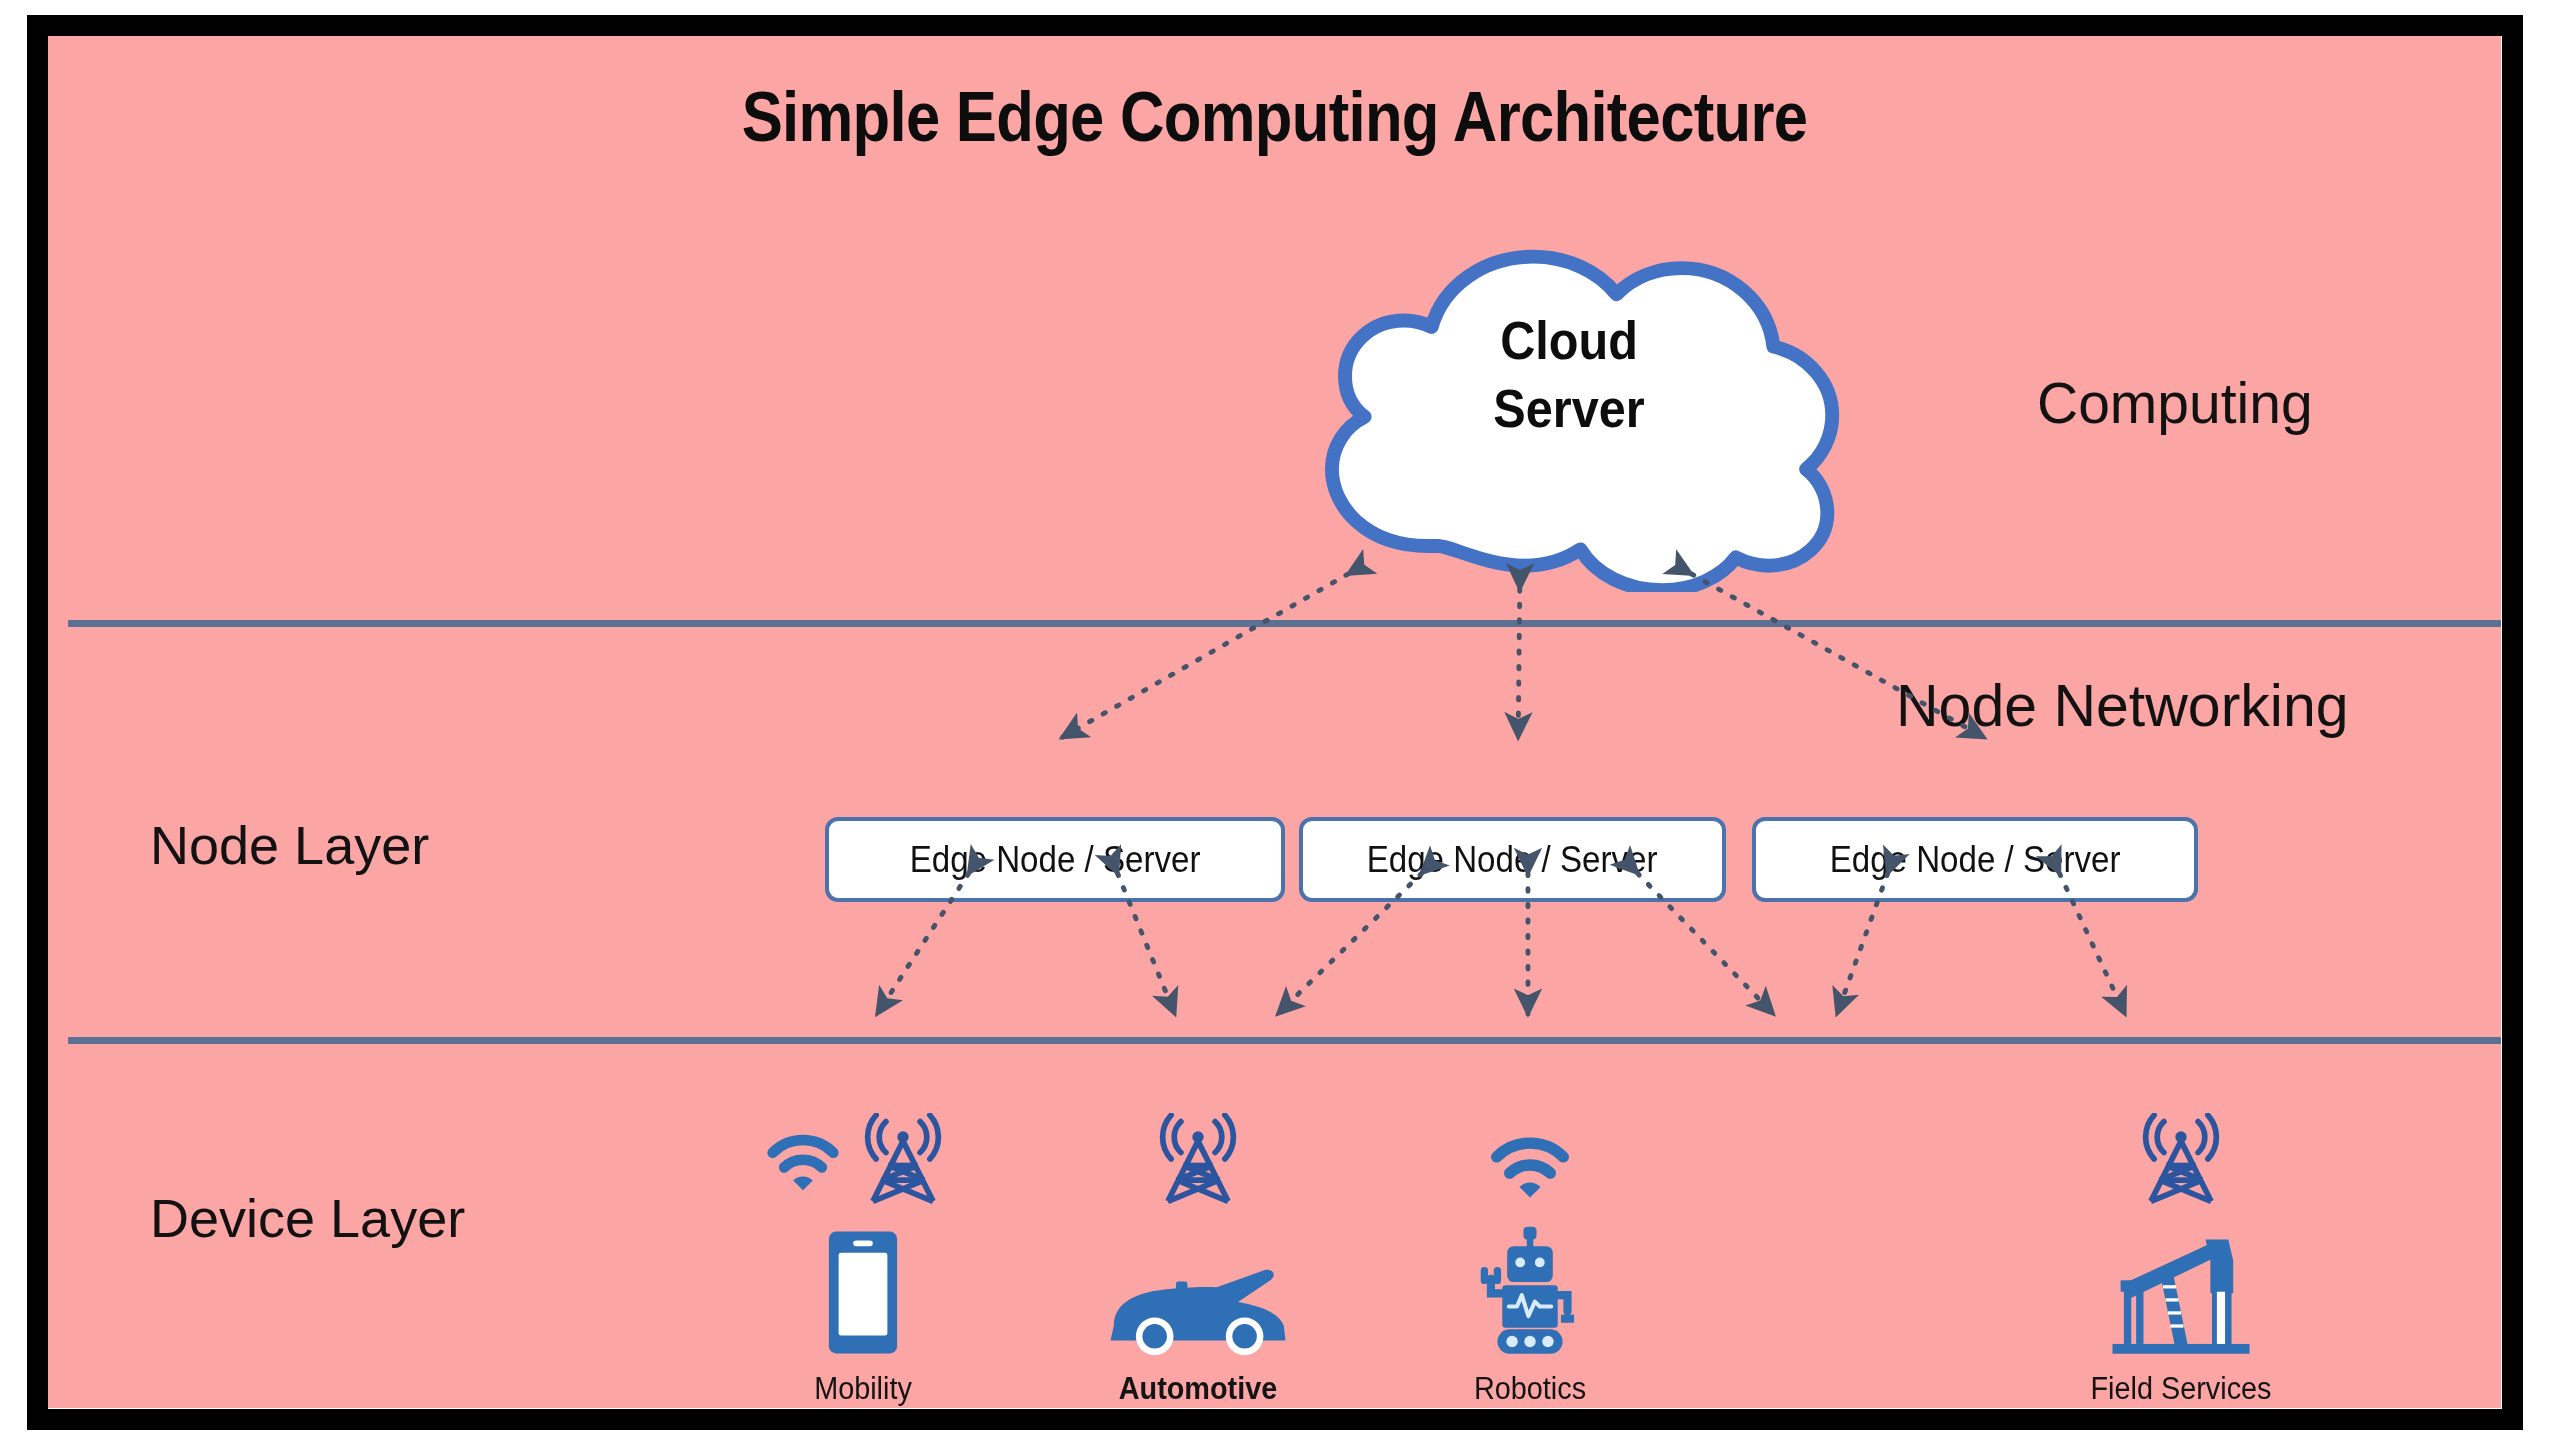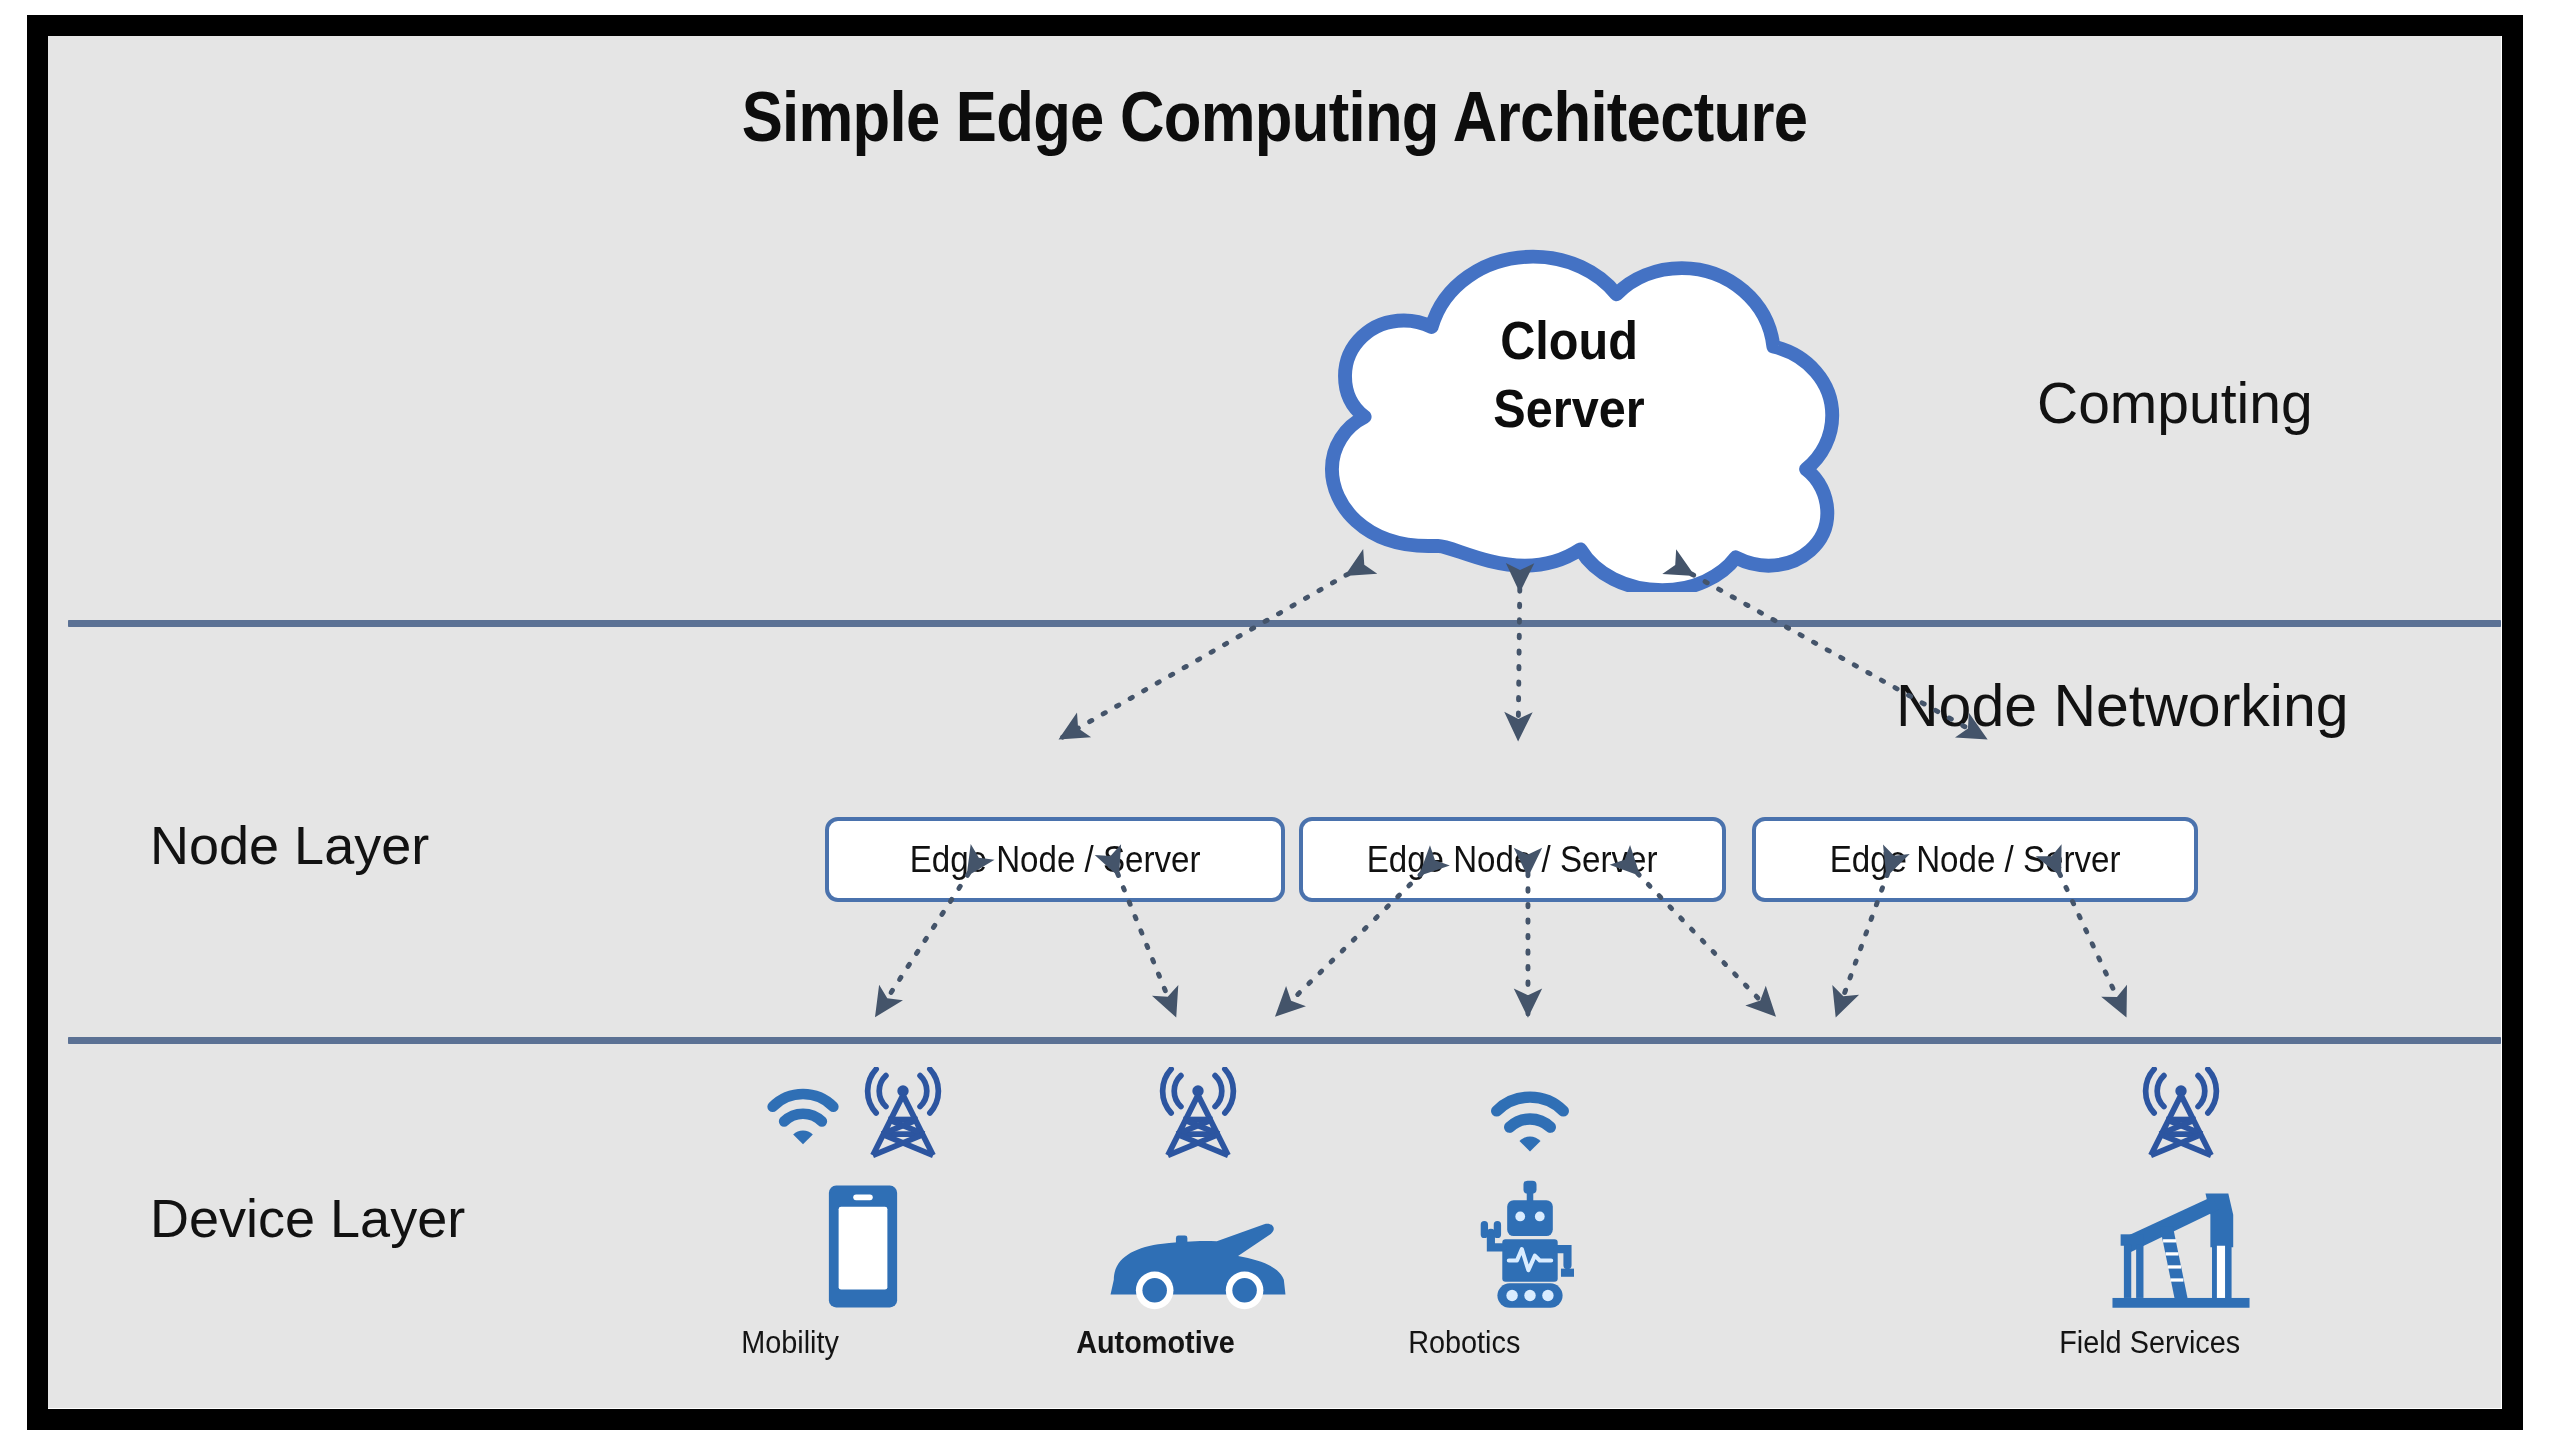--- a/index.html
+++ b/index.html
@@ -26,21 +26,21 @@
     box-sizing: border-box;
     border: 21px solid #000000;
     background: #ffffff;
   }
   #inner {
     position: absolute;
     left: 48px;
     top: 36px;
     width: 2453px;
     height: 1372px;
-    background: #e5e5e5;
+    background: #fca5a5;
     overflow: hidden;
   }
   
   #title {
     position: absolute;
     left: 0;
     top: 41px;
     width: 2453px;
     text-align: center;
     font-size: 70px;
@@ -138,23 +138,23 @@
     font-family: "Liberation Sans Narrow", "Liberation Sans", "DejaVu Sans", sans-serif;
     transform: scaleX(0.92);
   }
   #edge-node-0 { left: 777px;  width: 460px; }
   #edge-node-1 { left: 1251px; width: 427px; }
   #edge-node-2 { left: 1704px; width: 446px; }
 
   
   .device-group {
     position: absolute;
-    top: 1032px;
+    top: 1078px;
     width: 262px;
-    text-align: left;
+    text-align: center;
   }
   .device-icons {
     position: relative;
     height: 94px;
     margin: 0 auto;
     width: 262px;
   }
   .device-icons .slot {
     position: absolute;
     bottom: 0;

